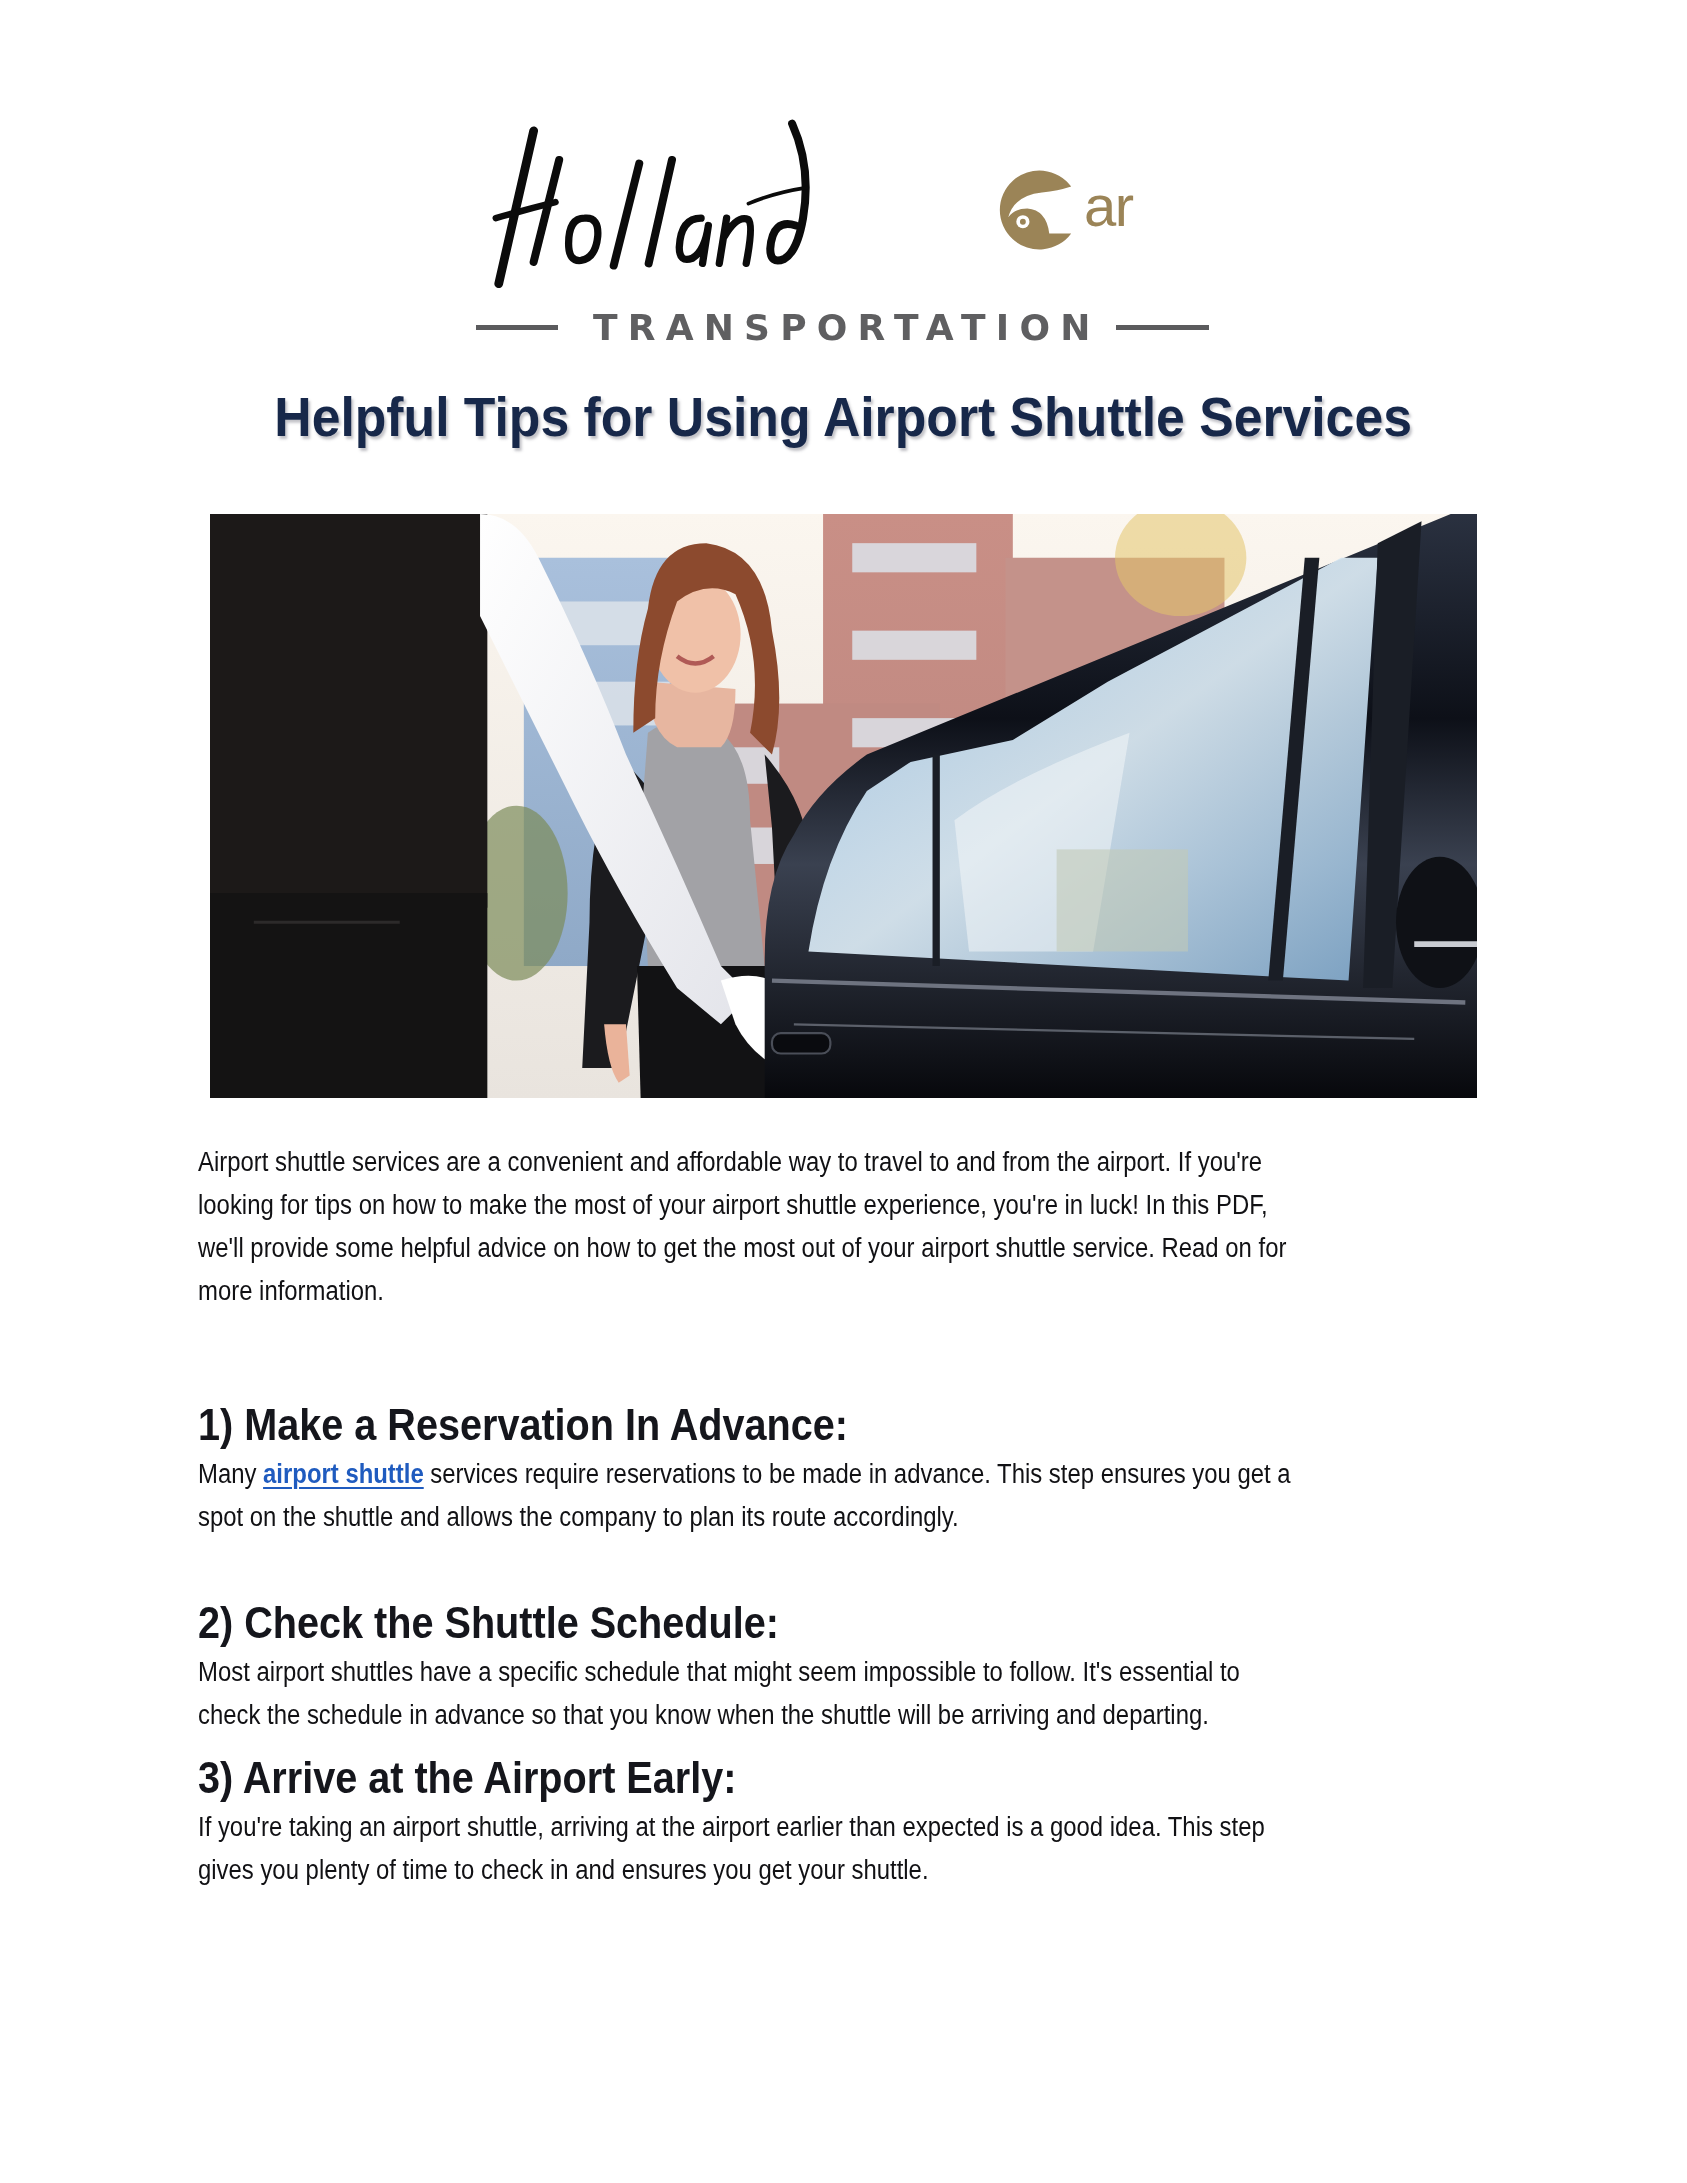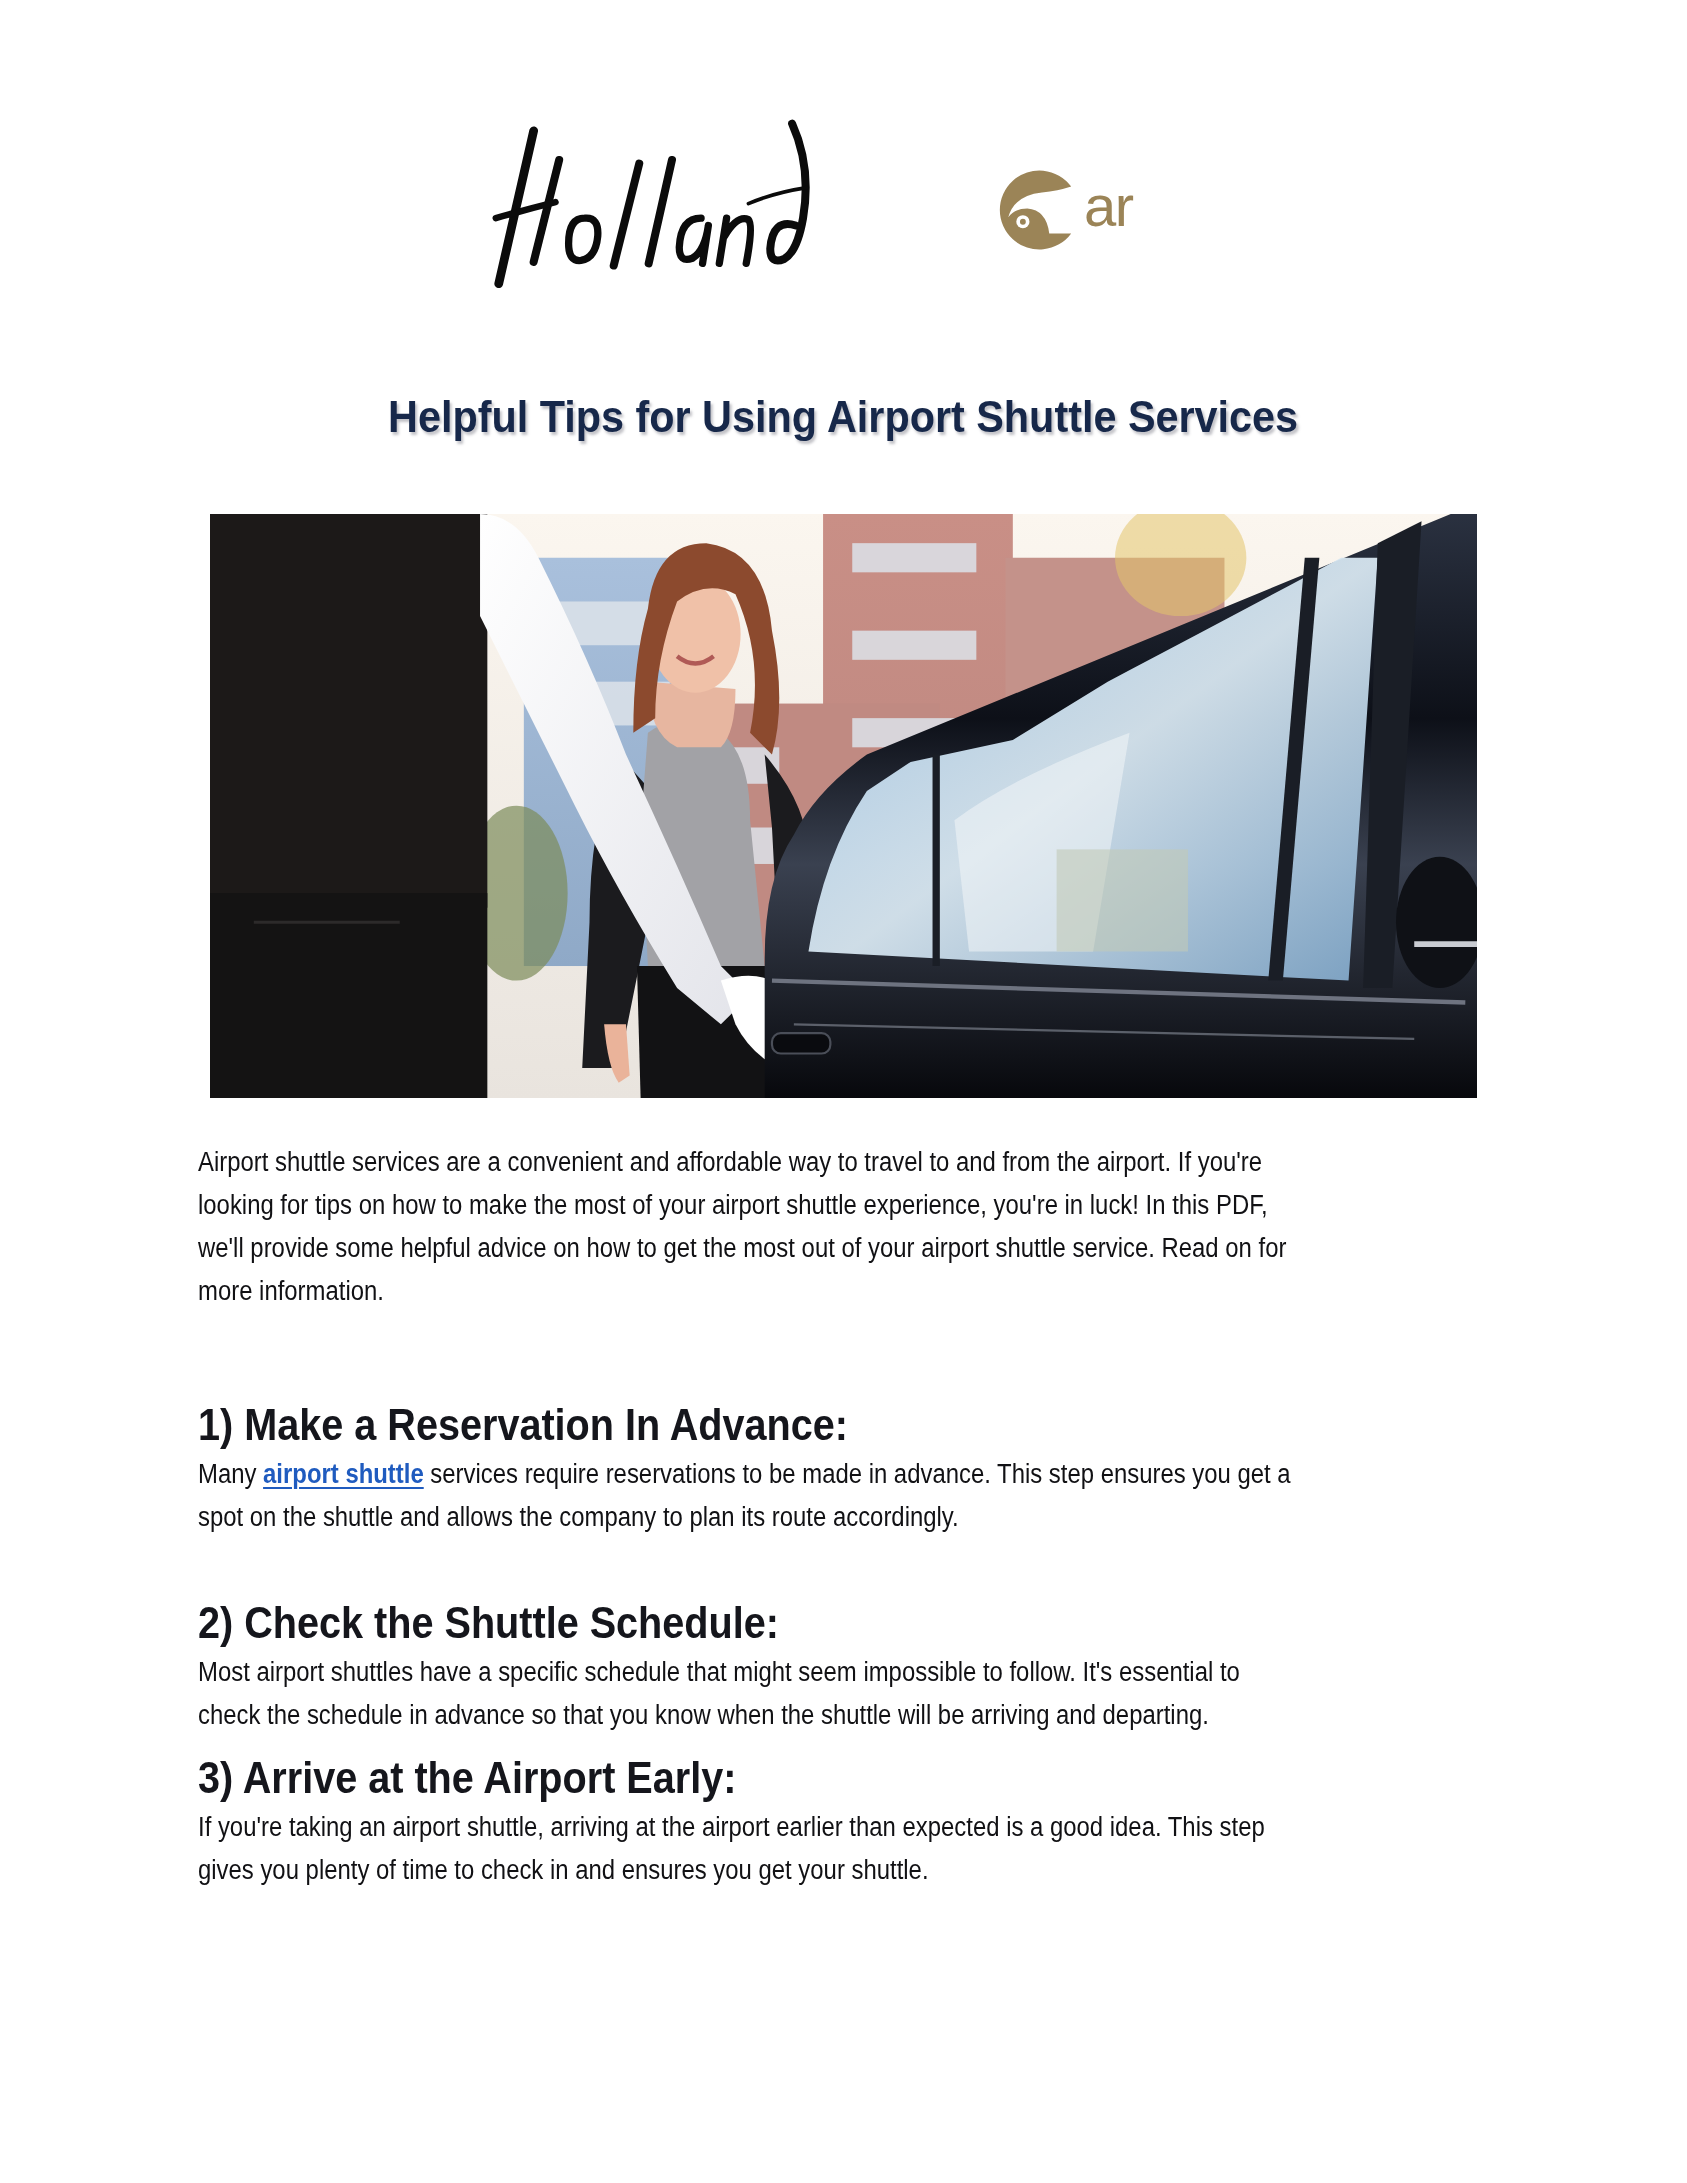--- a/index.html
+++ b/index.html
@@ -10,21 +10,21 @@
     .logo-script { position: absolute; left: 14.6px; top: 0; width: 511px; height: 182px; }
     .logo-car { position: absolute; left: 531px; top: 57px; width: 212px; height: 88px; }
     .logo-car-ar { position: absolute; left: 86px; top: -4.4px; font-family: "Liberation Sans", sans-serif; font-size: 58px; line-height: 88px; color: #9b8457; letter-spacing: -1.5px; }
     .logo-tagline-row { position: absolute; left: 0; top: 197px; width: 759px; height: 44px; }
     .logo-dash { position: absolute; top: 19px; height: 5.1px; background: #5b5b5d; }
     .logo-dash.left { left: 8.8px; width: 82px; }
     .logo-dash.right { left: 649px; width: 93px; }
     .logo-tagline { position: absolute; left: 126px; top: 0; width: 496px; text-align: center; font-family: "DejaVu Sans", sans-serif; font-size: 36px; line-height: 44px; letter-spacing: 10.2px; color: #5f5f61; font-weight: bold; }
 
     
-    .page-title { position: absolute; left: 0; top: 377px; width: 1687px; text-align: center; font-family: "Liberation Sans", sans-serif; font-weight: bold; font-size: 44px; line-height: 80px; color: #17284a; text-shadow: 2.2px 2.9px 2.9px rgba(120,120,130,0.45); white-space: nowrap; }
+    .page-title { position: absolute; left: 0; top: 377px; width: 1687px; text-align: center; font-family: "Liberation Sans", sans-serif; font-weight: bold; font-size: 55px; line-height: 80px; color: #17284a; text-shadow: 2.2px 2.9px 2.9px rgba(120,120,130,0.45); white-space: nowrap; }
     .page-title span { display: inline-block; transform: scaleX(0.94); transform-origin: center; }
 
     
     .hero { position: absolute; left: 210px; top: 514px; width: 1267px; height: 584px; overflow: hidden; background: #f4efe9; }
     .hero svg { display: block; width: 1267px; height: 584px; }
 
     
     .text-block { position: absolute; left: 198px; width: 1306px; }
     .para-line { display: block; white-space: nowrap; font-family: "Liberation Sans", sans-serif; font-size: 27px; line-height: 43px; height: 43px; color: #111114; transform: scaleX(0.885); transform-origin: left center; }
     .section-heading { display: block; white-space: nowrap; font-family: "Liberation Sans", sans-serif; font-weight: bold; font-size: 44px; line-height: 57px; height: 57px; color: #15161c; transform: scaleX(0.90); transform-origin: left center; }
@@ -63,20 +63,25 @@
 
   <div class="logo-car">
     <svg width="82" height="88" viewBox="0 0 112 120" xmlns="http://www.w3.org/2000/svg" style="position:absolute;left:0;top:0;">
       <path d="M100 28 A54 54 0 1 0 100 92 L70 92 Q66 60 40 58 Q22 58 14 70 Q22 40 60 36 Q82 34 100 28 Z" fill="#9b8457"></path>
       <circle cx="34" cy="76" r="9" fill="#ffffff"></circle>
       <circle cx="34" cy="76" r="4" fill="#9b8457"></circle>
     </svg>
     <span class="logo-car-ar">ar</span>
   </div>
 
+  <div class="logo-tagline-row">
+    <div class="logo-dash left"></div>
+    <div class="logo-tagline">TRANSPORTATION</div>
+    <div class="logo-dash right"></div>
+  </div>
 </div>
 
 <h1 class="page-title" style="margin:0;">
   <span>Helpful Tips for Using Airport Shuttle Services</span>
 </h1>
 
 <div class="hero">
   <svg viewBox="0 0 1736 801" xmlns="http://www.w3.org/2000/svg" preserveAspectRatio="none">
     <title>Chauffeur in white gloves opening the rear door of a black car for a smiling woman in a blazer</title>
     <defs>

